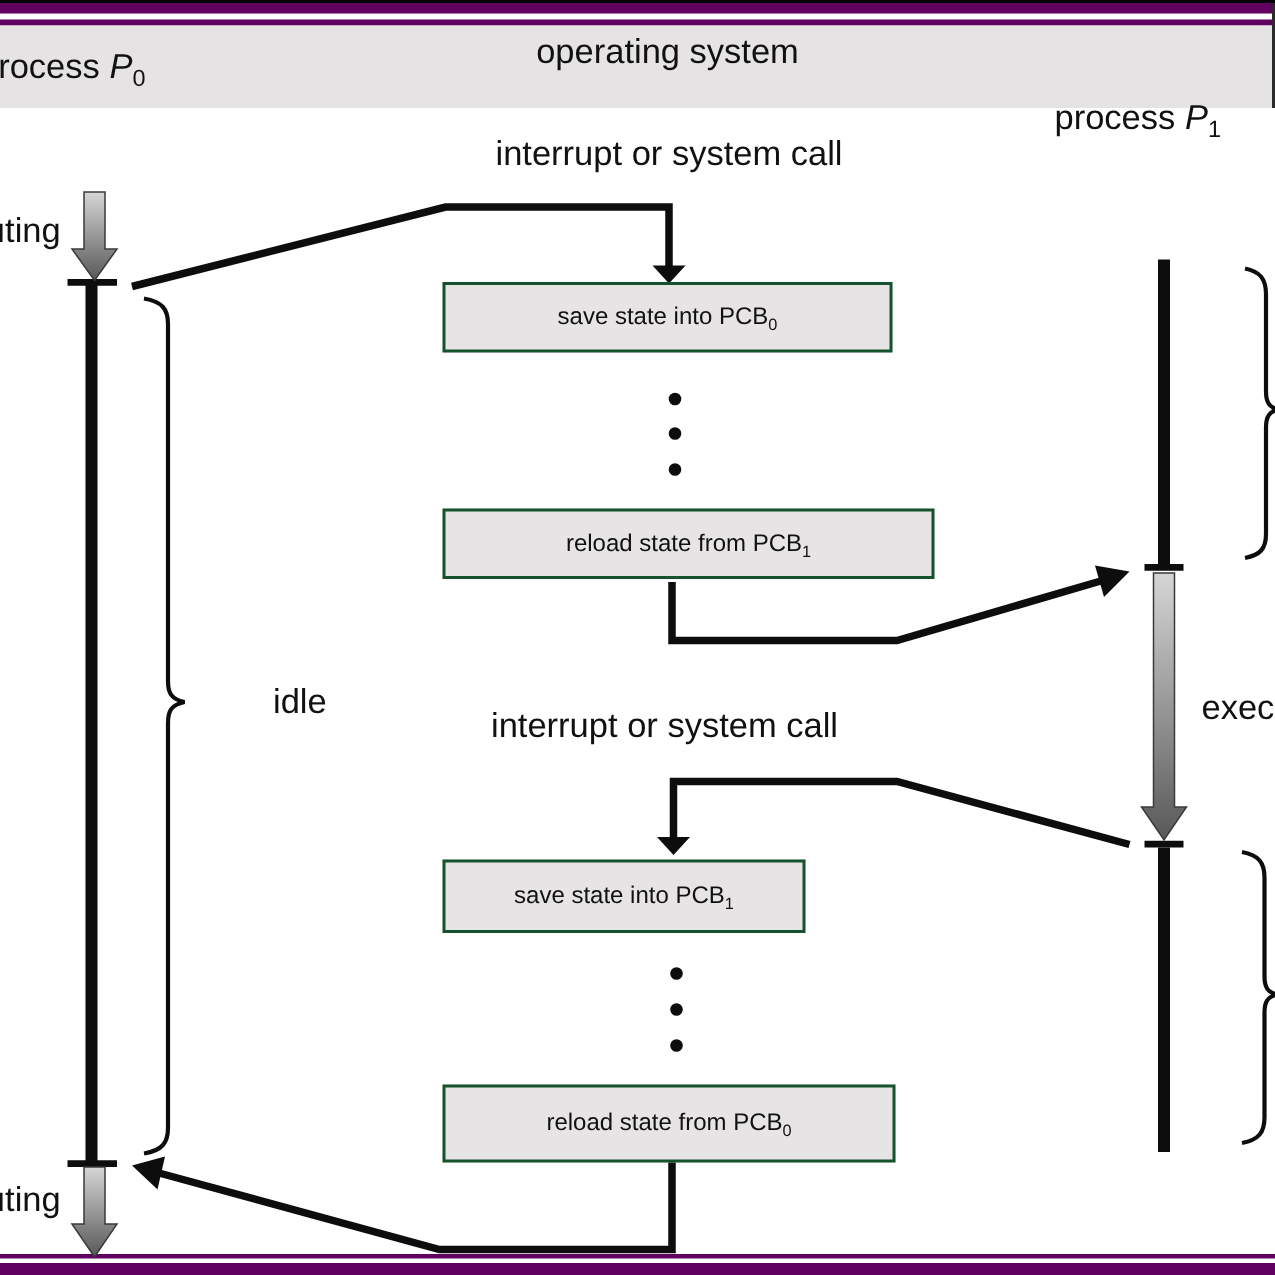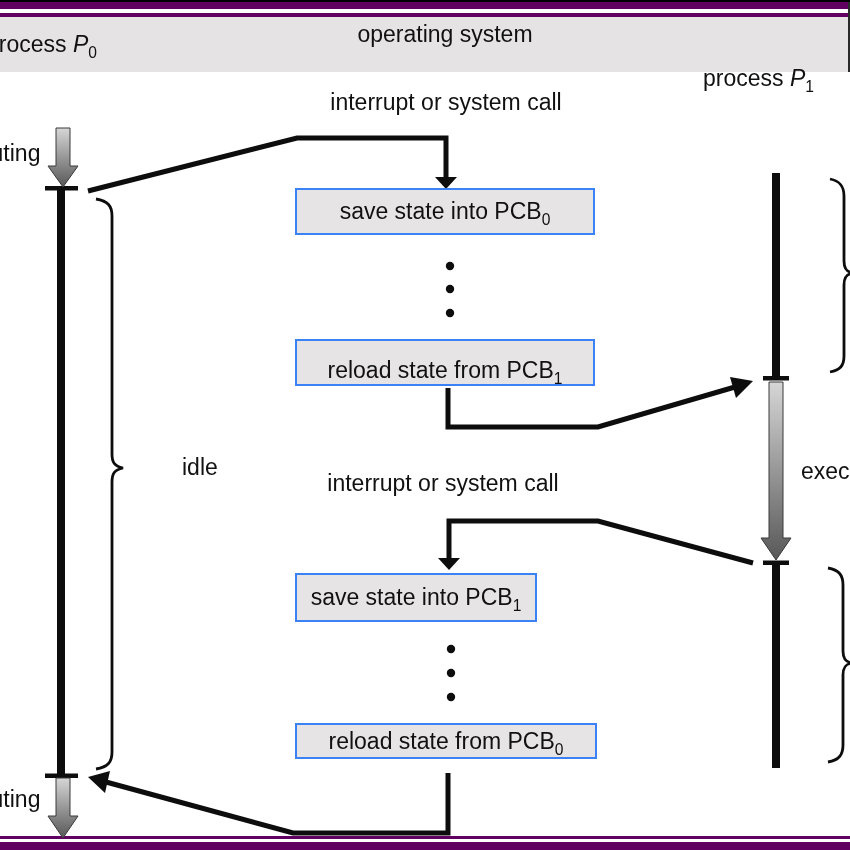--- a/index.html
+++ b/index.html
@@ -16,23 +16,23 @@
   
   .frame-top-edge   { position:absolute; left:0; top:0;   width:850px; height:2px;  background:#000; }
   .frame-top-thick  { position:absolute; left:0; top:2px; width:850px; height:7px;  background:#620062; }
   .frame-top-thin   { position:absolute; left:0; top:13px;width:850px; height:3.5px;background:#620062; }
   .frame-bot-thin   { position:absolute; left:0; top:836px;width:850px;height:3px;  background:#620062; }
   .frame-bot-thick  { position:absolute; left:0; top:842px;width:850px;height:8px;  background:#620062; }
   .right-edge-line  { position:absolute; right:0; top:2px; width:2px; height:70px; background:#2a2a2a; }
   .header-band { position:absolute; left:0; top:17px; width:850px; height:55px; background:#e6e3e5; }
   .pbox {
     position:absolute; box-sizing:border-box;
-    background:#e7e4e6; border:2px solid #3b82f6;
+    background:#e7e4e6; border:2px solid #14532d;
     display:flex; align-items:center; justify-content:center;
-    font-size:23px; white-space:nowrap;
+    font-size:16px; white-space:nowrap;
   }
   svg.overlay { position:absolute; left:0; top:0; width:850px; height:850px; }
 </style>
 </head>
 <body>
 
 <div class="stage">
 
   <div class="frame-top-edge"></div>
   <div class="frame-top-thick"></div>
@@ -99,23 +99,23 @@
 
     <path d="M 96 199 C 108 201 112 206 112 216 L 112 454 C 112 462 114 466 123 468 C 114 470 112 474 112 482 L 112 752 C 112 762 108 767 96 769" fill="none" stroke="#0d0d0d" stroke-width="2.8"></path>
 
     <path d="M 830 179 C 840 181 844 186 844 196 L 844 261 C 844 268 846 272 853 273 C 846 274 844 278 844 285 L 844 356 C 844 366 840 370 830 372" fill="none" stroke="#0d0d0d" stroke-width="2.8"></path>
     <path d="M 828 568 C 839 570 843 575 843 585 L 843 651 C 843 658 845 662 852 663 C 845 664 843 668 843 675 L 843 745 C 843 755 839 760 828 762" fill="none" stroke="#0d0d0d" stroke-width="2.8"></path>
   </svg>
 
   <div class="pbox" style="left:295px; top:188px; width:300px; height:47px;">
     <span><span>save state into PCB</span><sub>0</sub></span>
   </div>
-  <div class="pbox" style="left:295px; top:339px; width:300px; height:47px;align-items:flex-end;">
+  <div class="pbox" style="left:295px; top:339px; width:328px; height:47px;">
     <span><span>reload state from PCB</span><sub>1</sub></span>
   </div>
   <div class="pbox" style="left:295px; top:573px; width:242px; height:49px;">
     <span><span>save state into PCB</span><sub>1</sub></span>
   </div>
-  <div class="pbox" style="left:295px; top:723px; width:302px; height:36px;">
+  <div class="pbox" style="left:295px; top:723px; width:302px; height:52px;">
     <span><span>reload state from PCB</span><sub>0</sub></span>
   </div>
 
 </div>
 
 </body></html>

